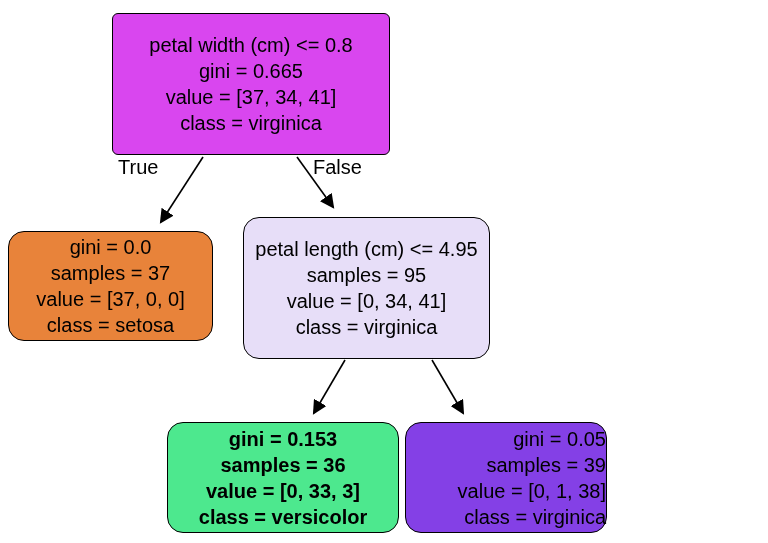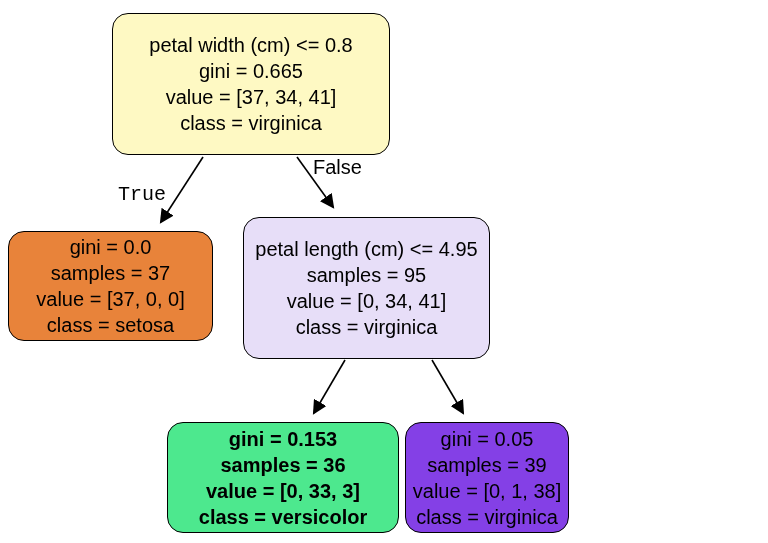--- a/index.html
+++ b/index.html
@@ -36,28 +36,28 @@
     color: #000000;
     font-size: 20px;
     line-height: 26px;
     white-space: nowrap;
   }
   .node span { display: block; }
   .node-root        { left: 112px; top: 13px;  width: 278px; height: 142px; }
   .node-setosa      { left: 8px;   top: 231px; width: 205px; height: 110px; }
   .node-split2      { left: 243px; top: 217px; width: 247px; height: 142px; }
   .node-versicolor  { left: 167px; top: 422px; width: 232px; height: 111px; font-weight: bold; }
-  .node-virginica   { left: 405px; top: 422px; width: 164px; height: 111px; }
+  .node-virginica   { left: 405px; top: 422px; width: 202px; height: 111px; align-items: flex-end; }
   .edge-label {
     position: absolute;
     font-size: 20px;
     line-height: 22px;
     color: #000000;
   }
-  .edge-label-true  { left: 118px; top: 184px; font-family: Liberation Mono, monospace; }
+  .edge-label-true  { left: 118px; top: 156px; }
   .edge-label-false { left: 313px; top: 156px; }
 </style>
 </head>
 <body>
 
 <div class="canvas">
 
   <svg class="edges-svg" width="768" height="543" viewBox="0 0 768 543" xmlns="http://www.w3.org/2000/svg">
     <defs>
       <marker id="arrow" viewBox="0 0 10 10" refX="8.5" refY="5" markerWidth="9" markerHeight="9" orient="auto-start-reverse">
@@ -66,21 +66,21 @@
     </defs>
     <line x1="203" y1="157" x2="161" y2="222" stroke="#000000" stroke-width="1.6" marker-end="url(#arrow)"></line>
     <line x1="297" y1="157" x2="333" y2="207" stroke="#000000" stroke-width="1.6" marker-end="url(#arrow)"></line>
     <line x1="345" y1="360" x2="314" y2="413" stroke="#000000" stroke-width="1.6" marker-end="url(#arrow)"></line>
     <line x1="432" y1="360" x2="463" y2="413" stroke="#000000" stroke-width="1.6" marker-end="url(#arrow)"></line>
   </svg>
 
   <div class="edge-label edge-label-true">True</div>
   <div class="edge-label edge-label-false">False</div>
 
-  <div class="node node-root" style="background: #fef9c3;">
+  <div class="node node-root" style="background: #d946ef; border-radius: 6px;">
     <span>petal width (cm) &lt;= 0.8</span>
     <span>gini = 0.665</span>
     <span>value = [37, 34, 41]</span>
     <span>class = virginica</span>
   </div>
 
   <div class="node node-setosa" style="background: rgb(232, 131, 58);">
     <span>gini = 0.0</span>
     <span>samples = 37</span>
     <span>value = [37, 0, 0]</span>

